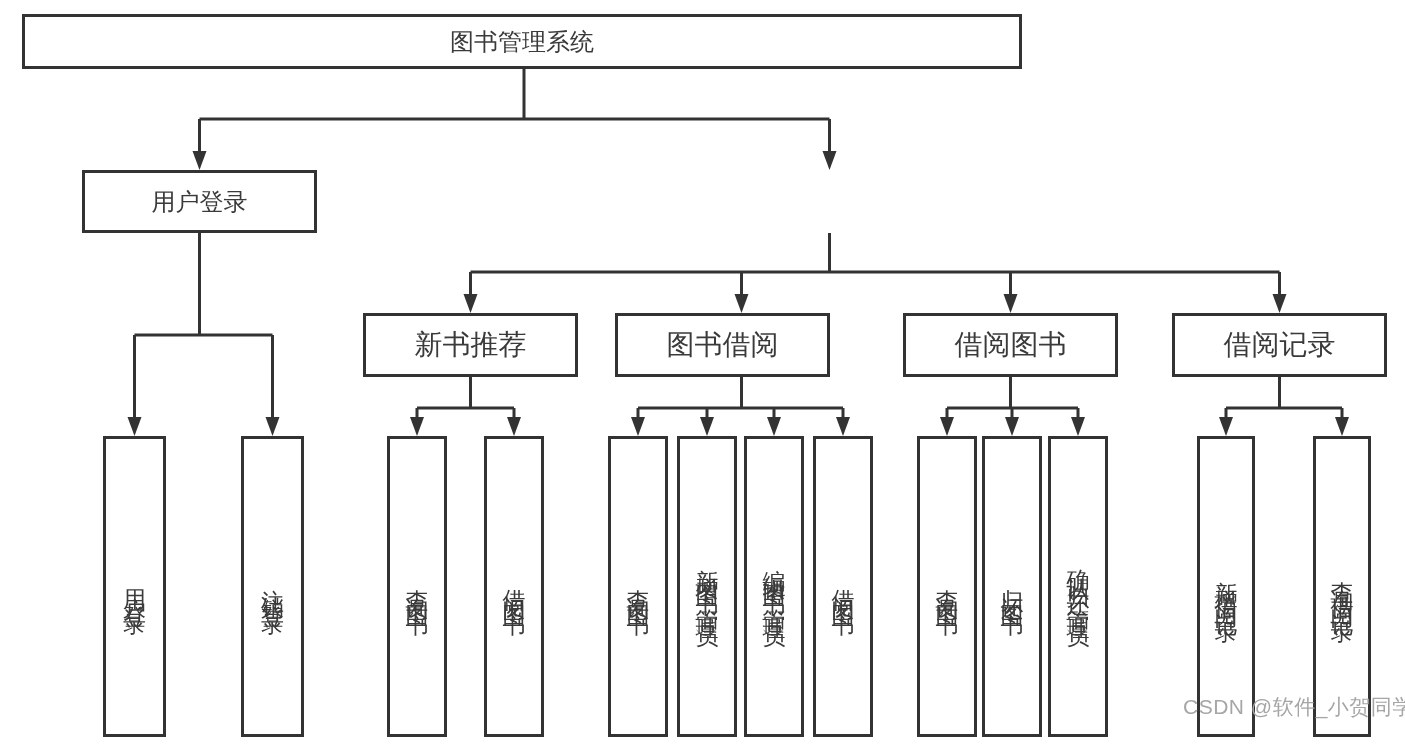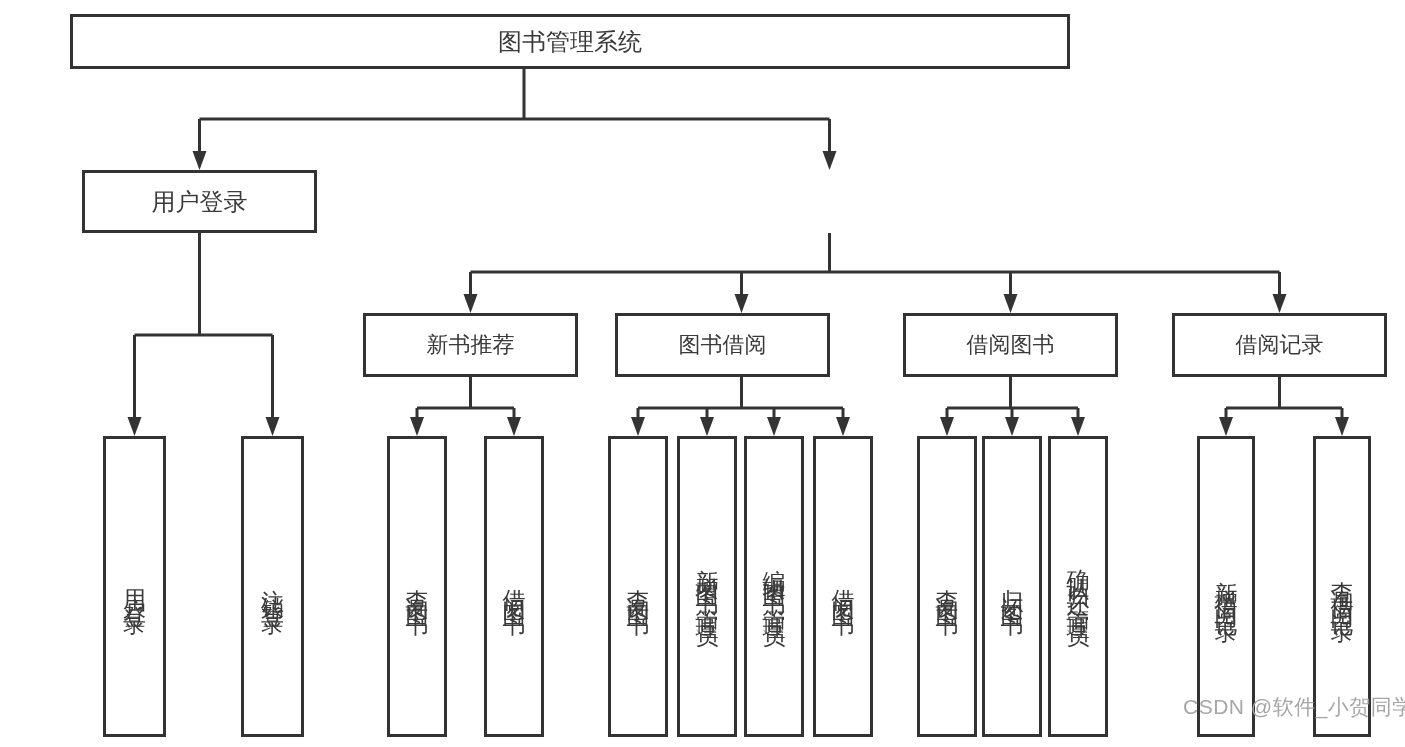--- a/index.html
+++ b/index.html
@@ -26,29 +26,28 @@
     border: 3px solid #333333;
     background: #ffffff;
     display: flex;
     align-items: center;
     justify-content: center;
     color: #3a3a3a;
   }
   .node-root {
     left: 22px; top: 14px; width: 1000px; height: 55px;
     font-size: 24px;
-    margin-left: 48px;
   }
   .node-lvl2 {
     top: 170px; width: 235px; height: 63px;
     font-size: 24px;
   }
   .node-lvl3 {
     top: 313px; width: 215px; height: 64px;
-    font-size: 22px;
+    font-size: 28px;
   }
   .node-leaf {
     top: 436px; height: 301px;
     font-size: 23px;
   }
   .vtext {
     writing-mode: vertical-lr;
     text-orientation: mixed;
     letter-spacing: 8px;
     line-height: 1;

